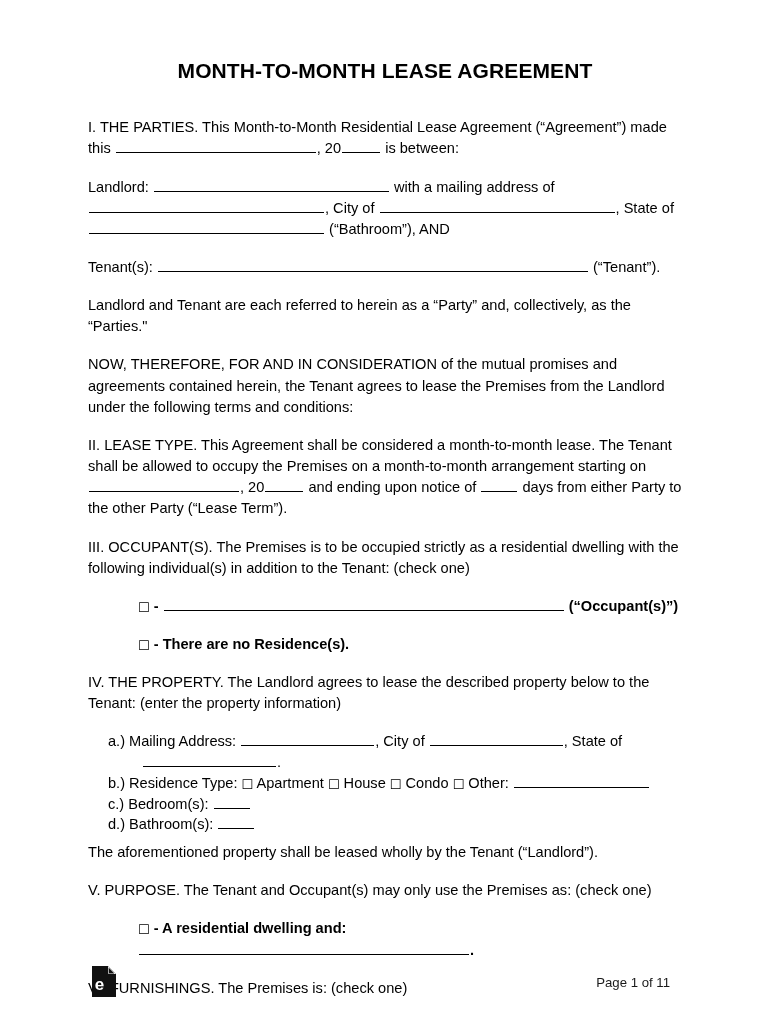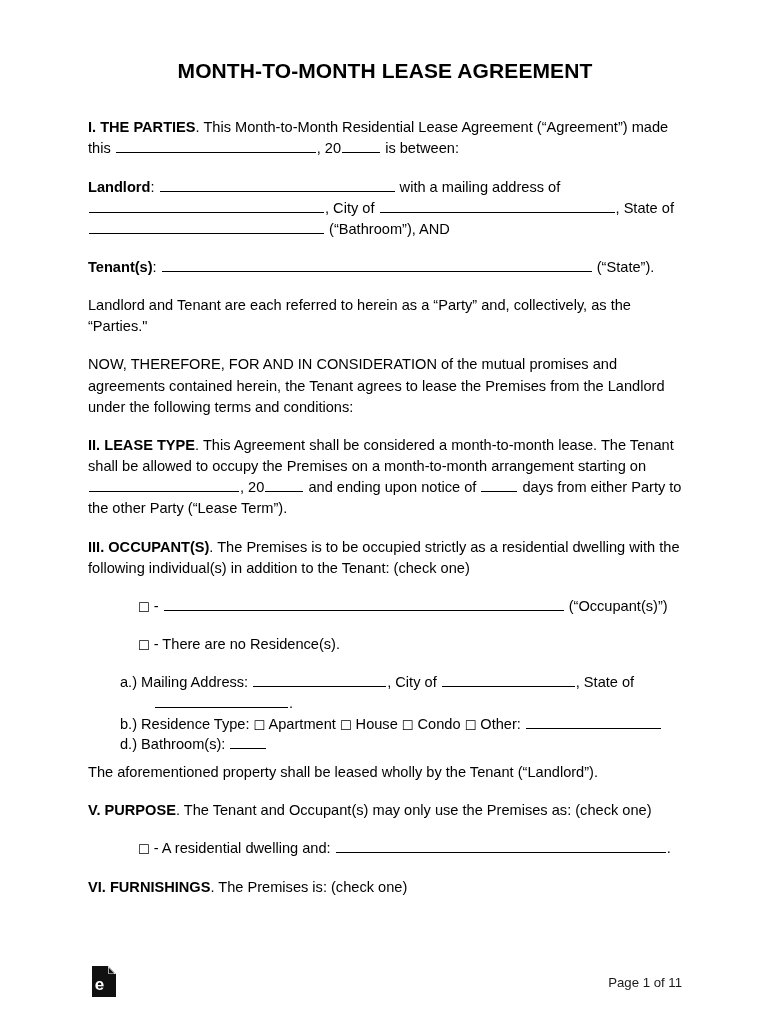--- a/index.html
+++ b/index.html
@@ -39,21 +39,21 @@
   p.para {
     font-size: 14.6px;
     line-height: 1.45;
     margin: 0 0 17px 0;
     text-align: left;
   }
   p.tight {
     margin-bottom: 0;
   }
   .sec {
-    font-weight: bold;
+    font-weight: normal;
     text-align: center;
   }
   .blank {
     display: inline-block;
     border-bottom: 1px solid #000;
     height: 0.95em;
     vertical-align: baseline;
     margin: 0 1px;
   }
   .b-xs  { width: 36px; }
@@ -62,40 +62,41 @@
   .b-md2 { width: 150px; }
   .b-lg  { width: 200px; }
   .b-xl  { width: 235px; }
   .b-full{ width: 430px; }
   .b-occ { width: 400px; }
   .b-pur { width: 330px; }
   .b-other { width: 135px; }
 
   .indent-block {
     margin-left: 50px;
+    font-weight: bold;
   }
   .chk-row {
     font-size: 14.6px;
     line-height: 1.45;
     margin: 0 0 17px 0;
   }
   .chk {
     font-family: "DejaVu Sans", sans-serif;
     font-size: 13px;
     line-height: 1;
     display: inline-block;
     vertical-align: -1px;
   }
   .list-row {
     font-size: 14.6px;
     line-height: 1.42;
     margin: 0;
   }
   .list-wrap {
-    margin-left: 32px;
+    margin-left: 20px;
   }
   .list-hang {
     padding-left: 34px;
     text-indent: -34px;
   }
   .footer {
     position: absolute;
     left: 88px;
     top: 966px;
     width: 594px;
@@ -103,21 +104,21 @@
   }
   .logo {
     position: absolute;
     left: 4px;
     top: 0;
     width: 24px;
     height: 31px;
   }
   .page-num {
     position: absolute;
-    right: 0;
+    right: 12px;
     top: 9px;
     font-size: 13.2px;
     color: #1a1a1a;
   }
   .spacer-sm { height: 7px; }
 </style>
 </head>
 <body>
 
 <div class="page">
@@ -128,21 +129,21 @@
 
     <p class="para">
       <span class="sec">I. THE PARTIES</span><span>. This Month-to-Month Residential Lease Agreement (“Agreement”) made this </span><span class="blank b-lg"></span><span>, 20</span><span class="blank b-sm"></span><span> is between:</span>
     </p>
 
     <p class="para">
       <span class="sec">Landlord</span><span>: </span><span class="blank b-xl"></span><span> with a mailing address of </span><span class="blank b-xl"></span><span>, City of </span><span class="blank b-xl"></span><span>, State of </span><span class="blank b-xl"></span><span> (“Bathroom”), AND</span>
     </p>
 
     <p class="para">
-      <span class="sec">Tenant(s)</span><span>: </span><span class="blank b-full"></span><span> (“State”).</span>
+      <span class="sec">Tenant(s)</span><span>: </span><span class="blank b-full"></span><span> (“Tenant”).</span>
     </p>
 
     <p class="para">Landlord and Tenant are each referred to herein as a “Party” and, collectively, as the “Parties."</p>
 
     <p class="para">NOW, THEREFORE, FOR AND IN CONSIDERATION of the mutual promises and agreements contained herein, the Tenant agrees to lease the Premises from the Landlord under the following terms and conditions:</p>
 
     <p class="para">
       <span class="sec">II. LEASE TYPE</span><span>. This Agreement shall be considered a month-to-month lease. The Tenant shall be allowed to occupy the Premises on a month-to-month arrangement starting on </span><span class="blank b-md2"></span><span>, 20</span><span class="blank b-sm"></span><span> and ending upon notice of </span><span class="blank b-xs"></span><span> days from either Party to the other Party (“Lease Term”).</span>
     </p>
 
@@ -152,27 +153,33 @@
 
     <div class="indent-block">
       <div class="chk-row">
         <span class="chk">☐</span><span> - </span><span class="blank b-occ"></span><span> (“Occupant(s)”)</span>
       </div>
       <div class="chk-row">
         <span class="chk">☐</span><span> - There are no Residence(s).</span>
       </div>
     </div>
 
+    <p class="para">
+      <span class="sec">IV. THE PROPERTY</span><span>. The Landlord agrees to lease the described property below to the Tenant: (enter the property information)</span>
+    </p>
 
     <div class="list-wrap">
       <p class="list-row list-hang">
         <span>a.) Mailing Address: </span><span class="blank b-md"></span><span>, City of </span><span class="blank b-md"></span><span>, State of </span><span class="blank b-md"></span><span>.</span>
       </p>
       <p class="list-row">
         <span>b.) Residence Type: </span><span class="chk">☐</span><span> Apartment </span><span class="chk">☐</span><span> House </span><span class="chk">☐</span><span> Condo </span><span class="chk">☐</span><span> Other: </span><span class="blank b-other"></span>
+      </p>
+      <p class="list-row">
+        <span>c.) Bedroom(s): </span><span class="blank b-xs"></span>
       </p>
       <p class="list-row">
         <span>d.) Bathroom(s): </span><span class="blank b-xs"></span>
       </p>
     </div>
 
     <div class="spacer-sm"></div>
 
     <p class="para">The aforementioned property shall be leased wholly by the Tenant (“Landlord”).</p>
 

